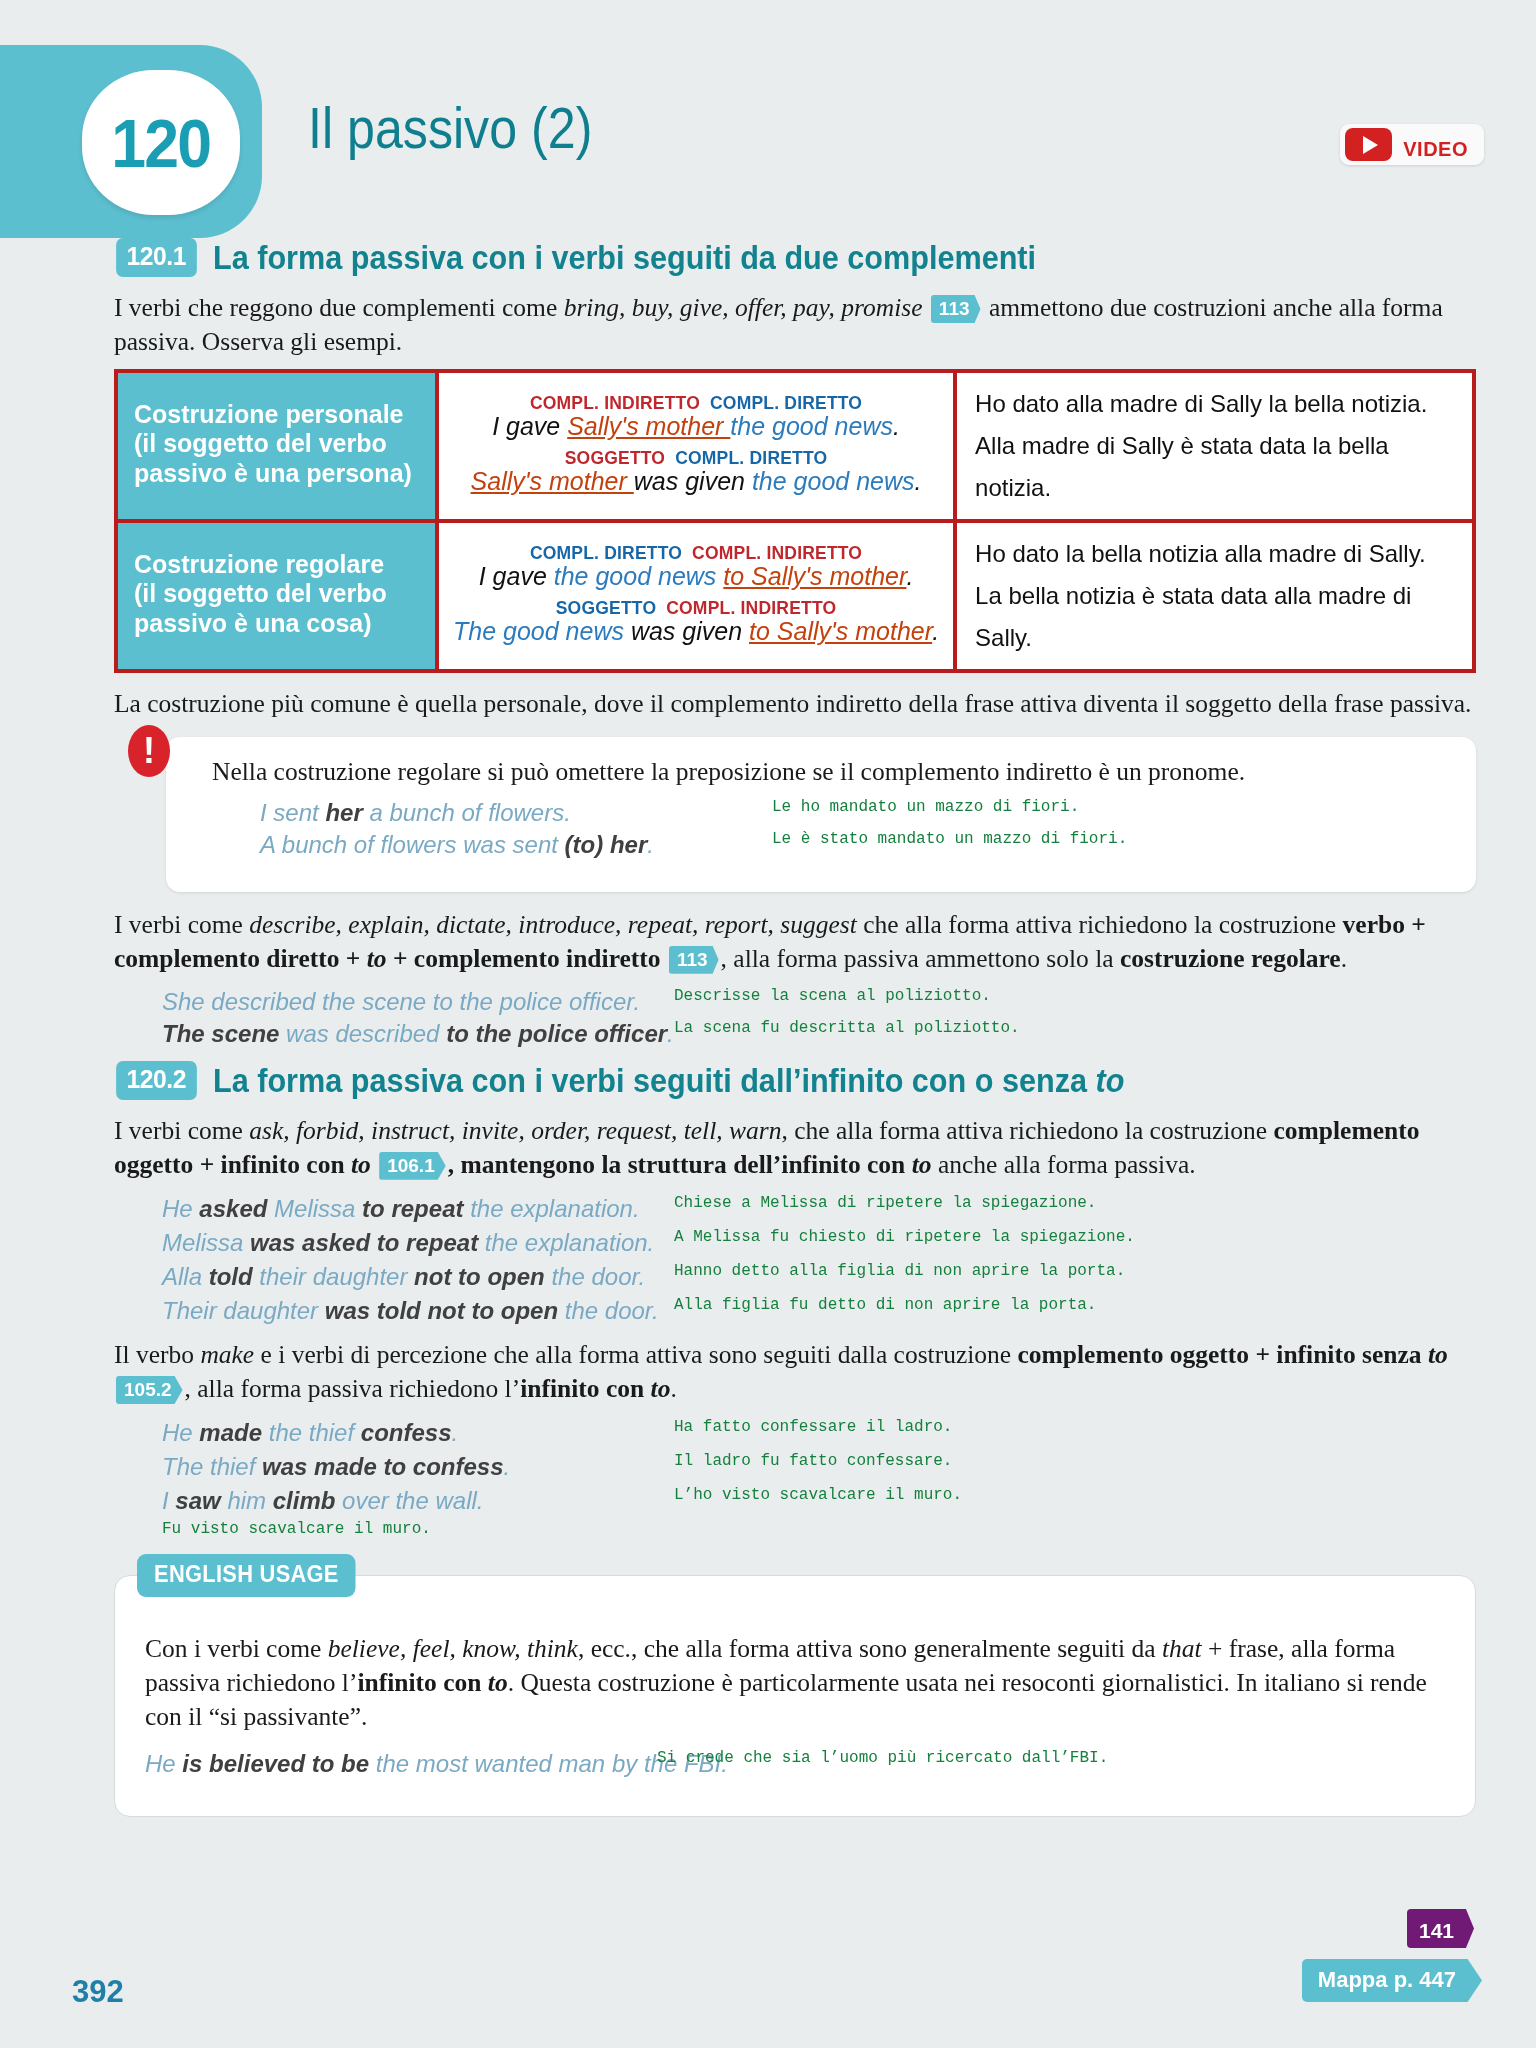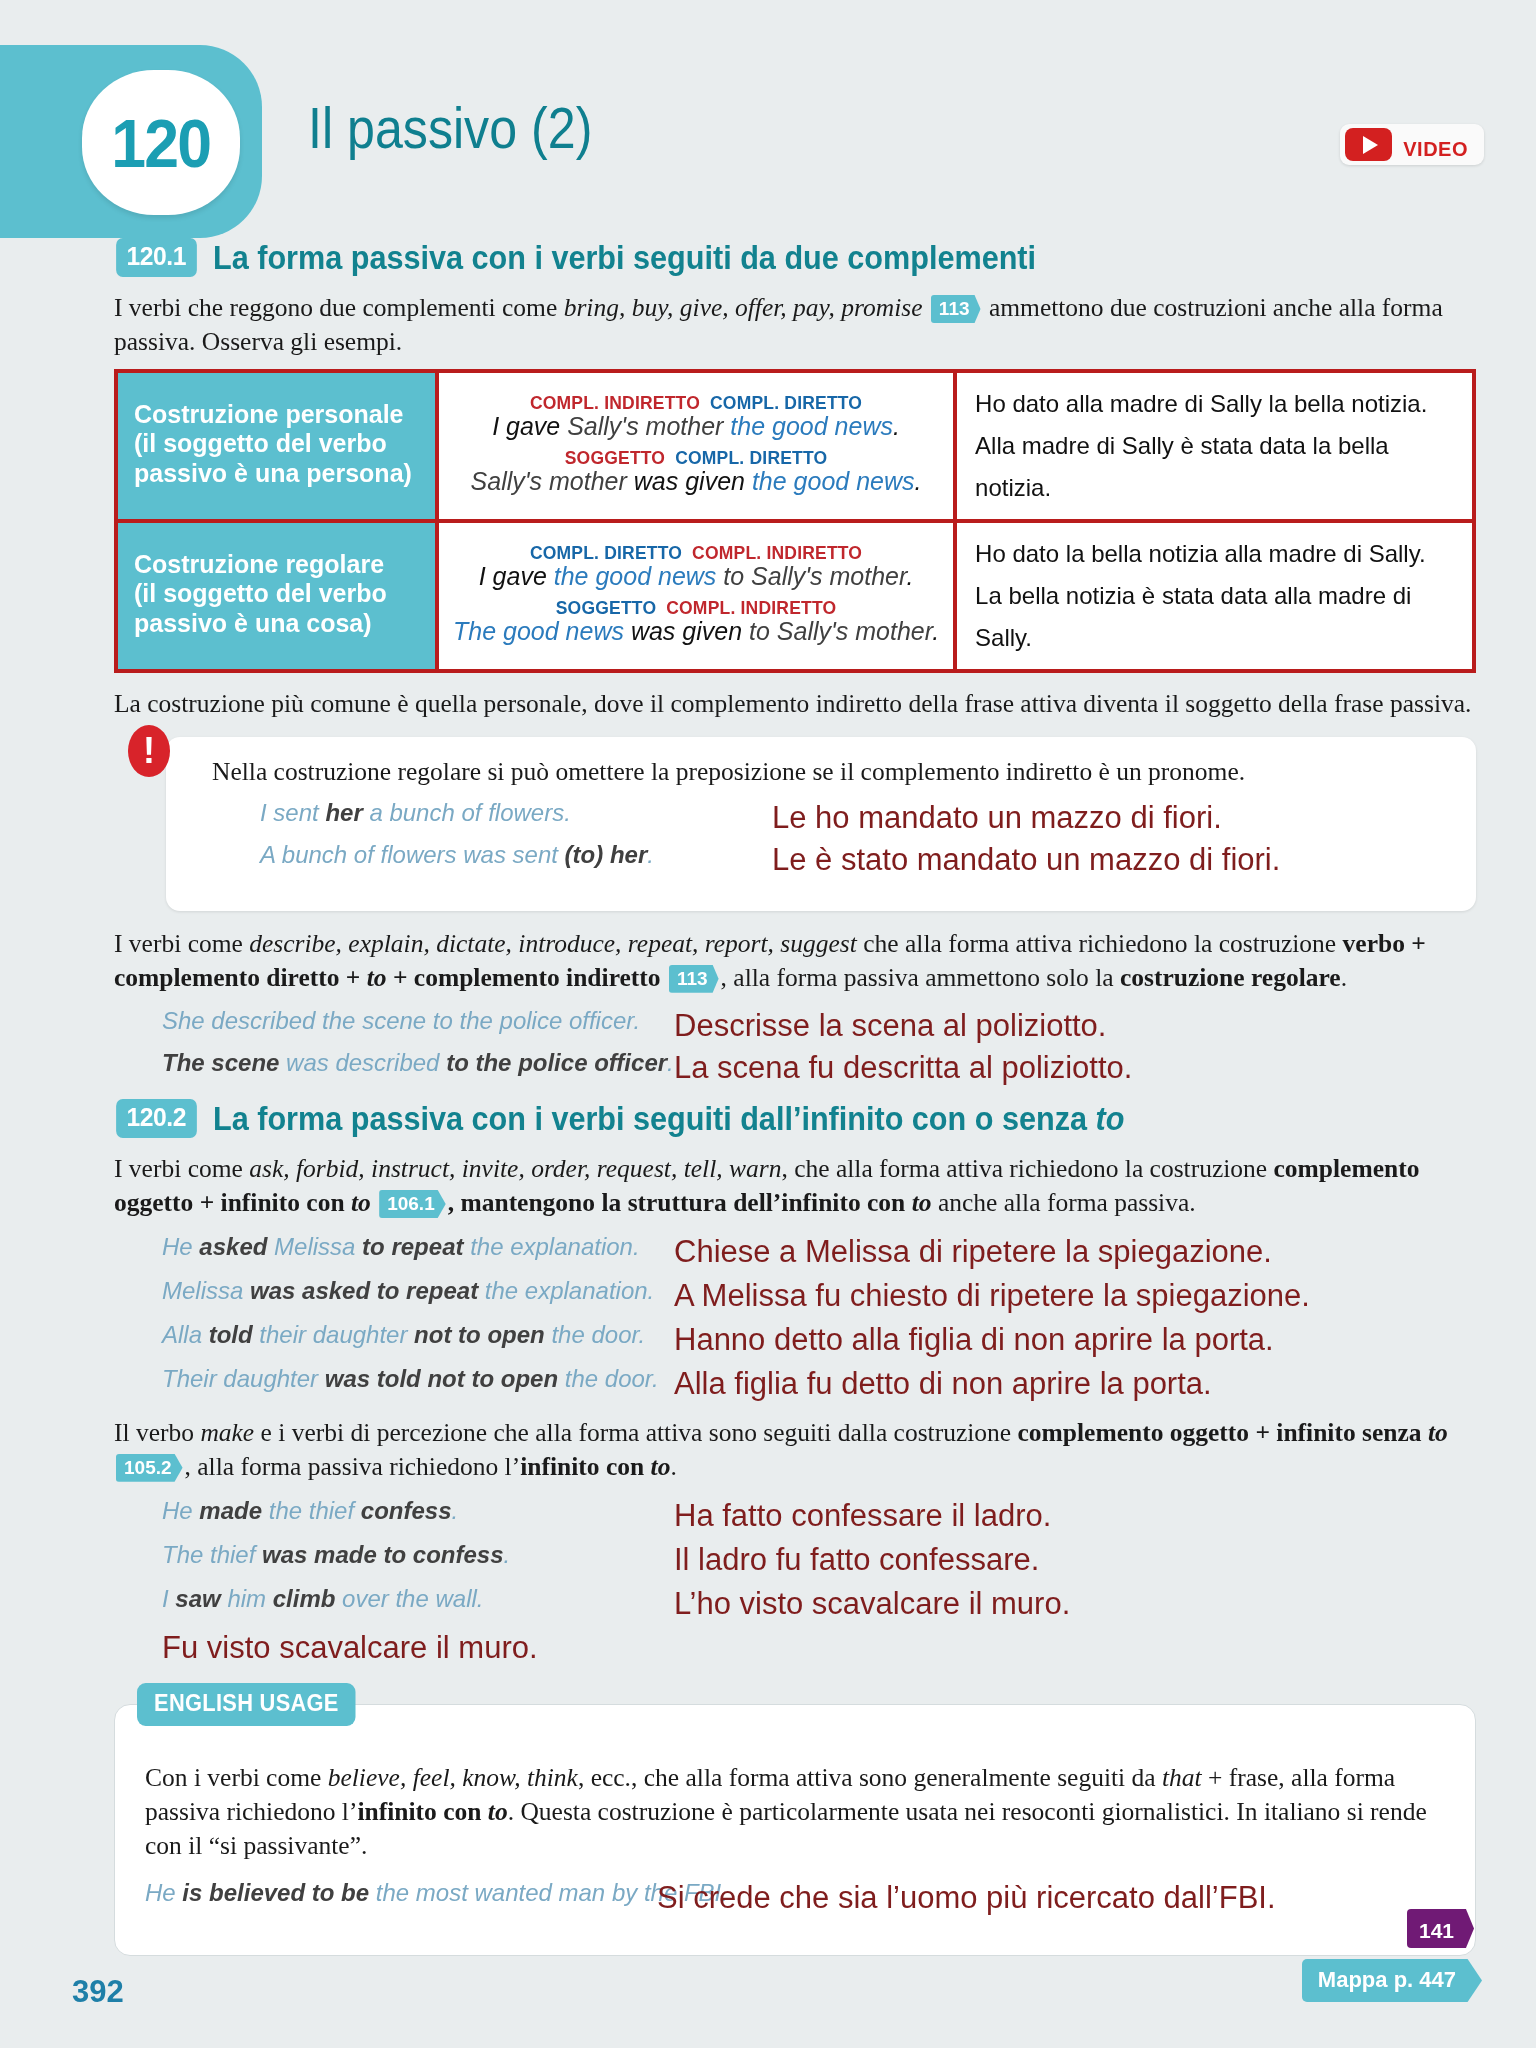--- a/index.html
+++ b/index.html
@@ -112,21 +112,21 @@
     font-family:"Liberation Sans", sans-serif;font-weight:bold;
     font-size:17.5px;letter-spacing:.2px;margin-bottom:-2px;
     display:flex;justify-content:center;gap:10px;
   }
   .tag-r{color:#c0272d;}
   .tag-b{color:#1767a8;}
   .sent{
     font-family:"Liberation Sans", sans-serif;font-style:italic;
     font-size:25px;color:#111;white-space:nowrap;
   }
-  .sent .r{color:#404040;}
+  .sent .r{color:#c2410c;text-decoration:underline;}
   .sent .b{color:#2b7bbd;}
   .sent .k{color:#111;}
   .tagrow2{margin-top:7px;}
 
   
   .alert{
     position:relative;background:#fff;border-radius:14px;
     margin:16px 0 16px 52px;padding:18px 26px 20px 46px;
     box-shadow:0 1px 3px rgba(0,0,0,.10);
   }
@@ -143,21 +143,21 @@
   .pairs{margin:2px 0 10px 48px;}
   .pair{display:flex;line-height:1.36;}
   .pair .en{
     width:512px;
     font-family:"Liberation Sans", sans-serif;font-style:italic;
     font-size:24px;color:#2b8cbe;white-space:nowrap;
   }
   .pair .en b{font-weight:bold;color:#404040;font-style:italic;}
   .pair .en .plain{color:#7aa9c4;}
   .pair .it{
-    font-family:Liberation Sans, sans-serif;font-size:31px;color:#7f1d1d;
+    font-family:Liberation Mono, monospace;font-size:16px;color:#15803d;
     white-space:nowrap;
   }
   .pairs.tight .pair{line-height:1.42;}
 
   
   .eu-box{
     position:relative;margin:34px 0 0 0;background:#fff;
     border:1px solid #d5dcde;border-radius:16px;
     padding:56px 30px 26px 30px;
   }

